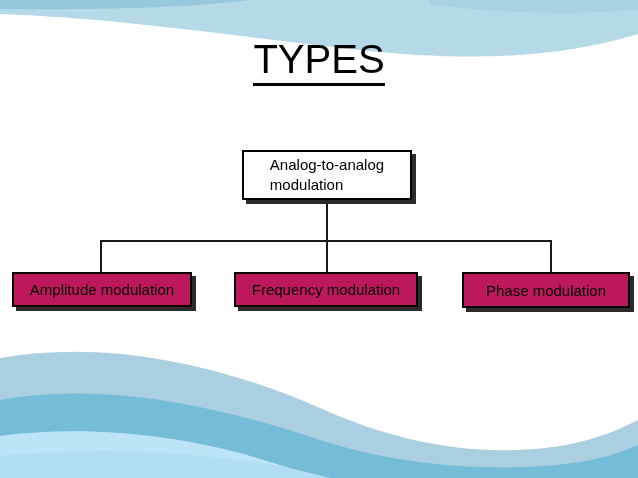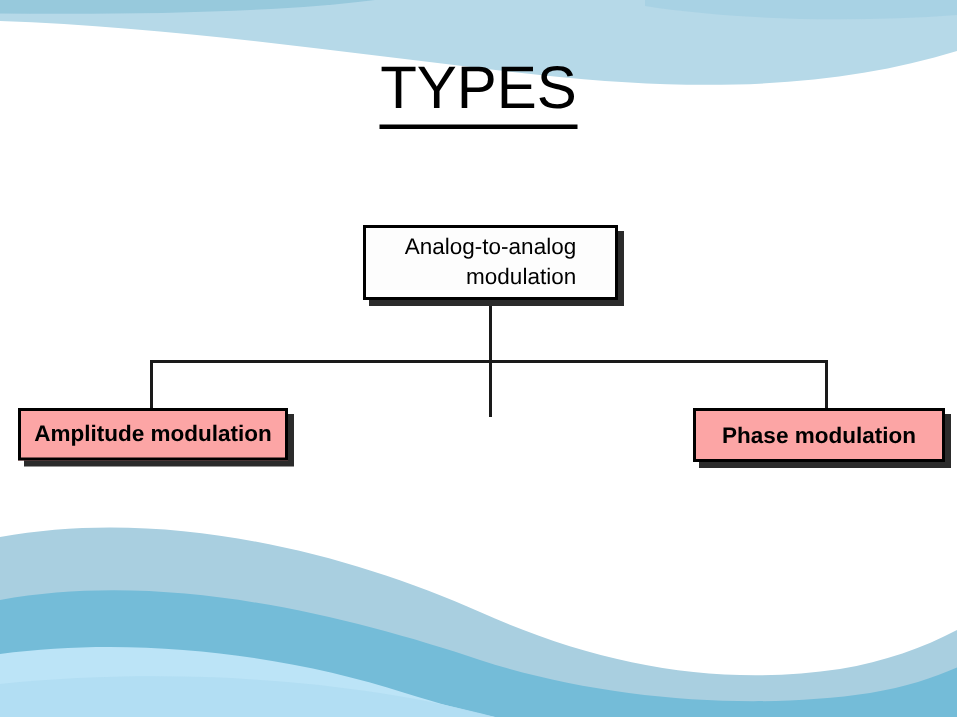--- a/index.html
+++ b/index.html
@@ -53,33 +53,33 @@
 
   
   .node {
     position: absolute;
     box-sizing: border-box;
     border: 2px solid #000000;
     box-shadow: 4px 4px 0 0 #2b2b2b;
     display: flex;
     align-items: center;
     justify-content: center;
-    text-align: right;
+    text-align: left;
     color: #000000;
   }
   .node-root {
     background: #fdfdfd;
     font-size: 15px;
     line-height: 20px;
   }
   .node-leaf {
-    background: #fca5a5;
+    background: #be185d;
     font-size: 15px;
     line-height: 19px;
-    font-weight: 700;
+    font-weight: 400;
   }
   .node-text { display: block; padding: 0 6px; }
 </style>
 </head>
 <body>
 
 <div id="slide">
 
   <svg id="decor-top" viewBox="0 0 638 130" preserveAspectRatio="none">
     <path d="M0,0 L638,0 L638,34 C560,58 470,62 360,50 C240,37 120,18 0,14 Z" fill="#b6d9e8"></path>
@@ -97,20 +97,23 @@
   <div class="conn v" style="left:550px; top:240px; height:34px;"></div>
 
   <div class="node node-root" style="left:242px; top:150px; width:170px; height:50px;">
     <span class="node-text"><span>Analog-to-analog</span><br><span>modulation</span></span>
   </div>
 
   <div class="node node-leaf" style="left:12px; top:272px; width:180px; height:35px;">
     <span class="node-text">Amplitude modulation</span>
   </div>
 
+  <div class="node node-leaf" style="left:234px; top:272px; width:184px; height:35px;">
+    <span class="node-text">Frequency modulation</span>
+  </div>
 
   <div class="node node-leaf" style="left:462px; top:272px; width:168px; height:36px;">
     <span class="node-text">Phase modulation</span>
   </div>
 
   <svg id="decor-bottom" viewBox="0 0 638 150" preserveAspectRatio="none">
     <path d="M0,30 C110,10 230,40 320,80 C400,116 480,130 560,118 C590,113 615,104 638,92 L638,150 L0,150 Z" fill="#a9cfe0"></path>
     <path d="M0,72 C110,52 230,82 320,112 C400,138 500,146 580,134 C604,130 622,124 638,117 L638,150 L0,150 Z" fill="#74bcd8"></path>
     <path d="M0,108 C90,96 190,108 270,134 C292,141 312,146 330,150 L0,150 Z" fill="#bce4f7"></path>
     <path d="M0,128 C120,116 240,126 330,150 L0,150 Z" fill="#b0ddf2" opacity="0.9"></path>

